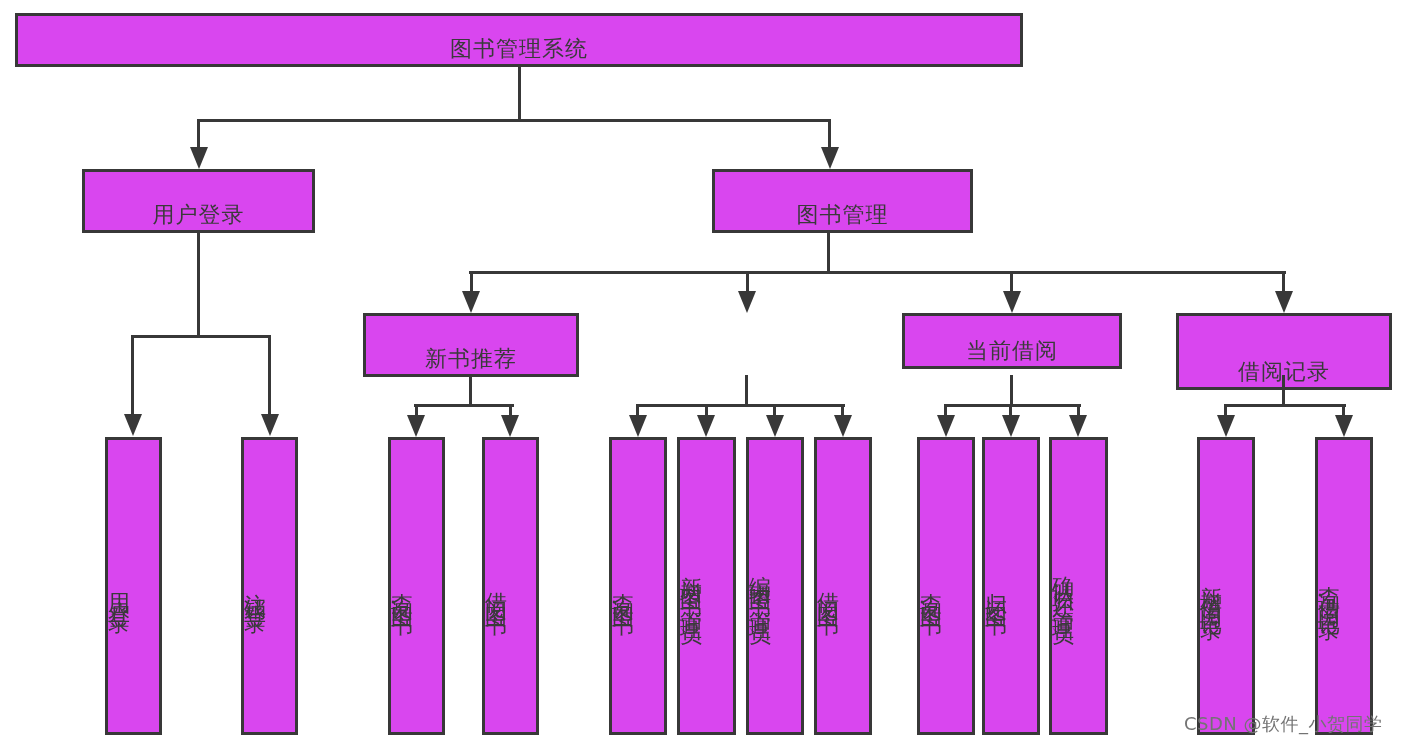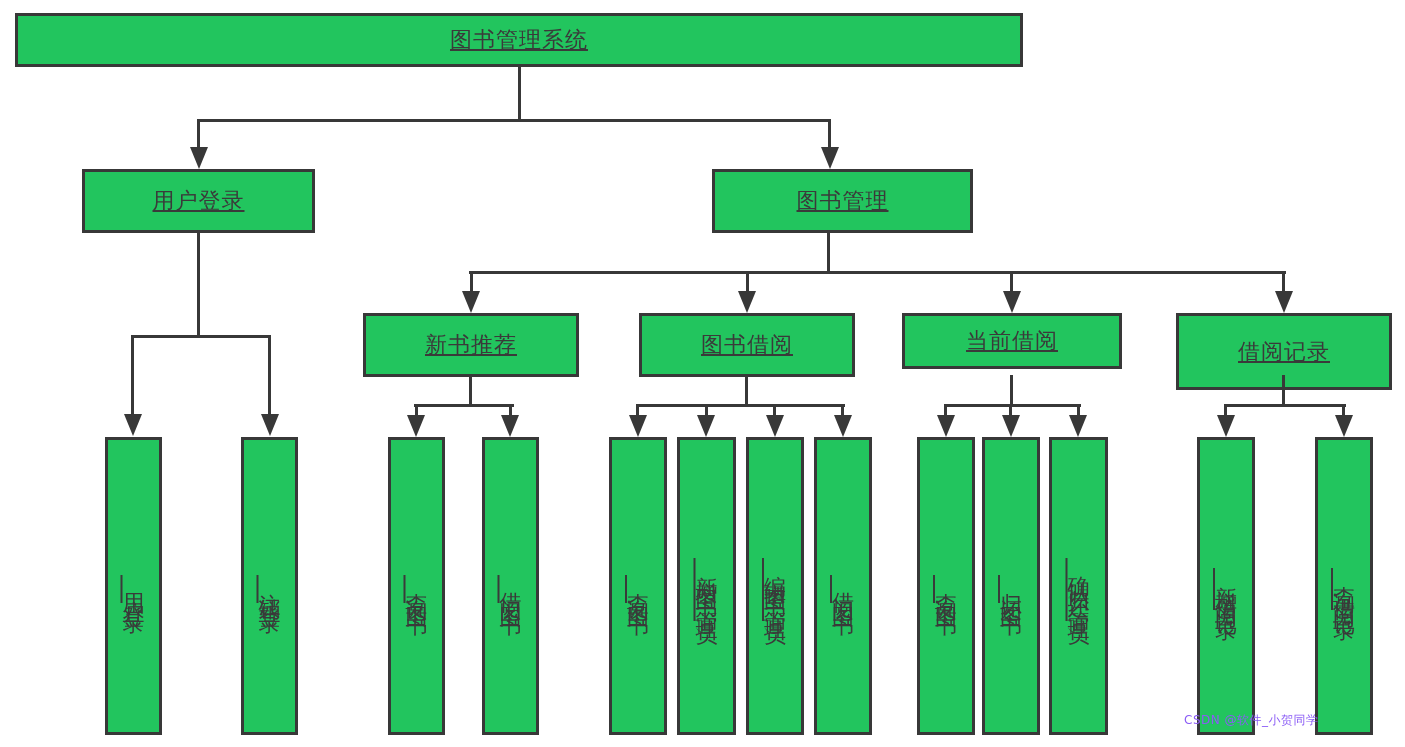--- a/index.html
+++ b/index.html
@@ -6,51 +6,50 @@
   html,body { background:#ffffff; }
   .canvas {
     position:relative;
     width:1405px; height:747px;
     background:#ffffff;
     font-family:"DejaVu Sans","Liberation Sans",sans-serif;
     overflow:hidden;
   }
   .box {
     position:absolute;
-    background:#22c55e;
+    background:#d946ef;
     border:3px solid #383838;
     color:#3a3a3a;
     display:flex;
-    align-items:center;
+    align-items:flex-end;
     justify-content:center;
     font-size:22px;
     letter-spacing:1px;
     text-align:center;
-    text-decoration:underline;
   }
   .vbox {
     writing-mode:vertical-rl;
     letter-spacing:7px;
     line-height:1;
     font-size:22px;
     padding-top:6px;
   }
   .hline, .vline { position:absolute; background:#383838; }
   .arrowhead {
     position:absolute;
     width:0; height:0;
     border-left:9px solid transparent;
     border-right:9px solid transparent;
     border-top:22px solid #383838;
   }
   .watermark {
     position:absolute;
     left:1184px; top:712px;
-    font-size:12px;
-    color:#8b5cf6;
+    font-size:18px;
+    color:#737373;
     letter-spacing:0.5px;
     white-space:nowrap;
     z-index:5;
   }
 </style>
 </head>
 <body>
 
 <div class="canvas">
 
@@ -85,23 +84,20 @@
   <div class="arrowhead" style="left:462px; top:291px;"></div>
   <div class="vline" style="left:746px; top:271px; width:3px; height:23px;"></div>
   <div class="arrowhead" style="left:738px; top:291px;"></div>
   <div class="vline" style="left:1010px; top:271px; width:3px; height:23px;"></div>
   <div class="arrowhead" style="left:1003px; top:291px;"></div>
   <div class="vline" style="left:1282px; top:271px; width:3px; height:23px;"></div>
   <div class="arrowhead" style="left:1275px; top:291px;"></div>
 
   <div class="box" style="left:363px; top:313px; width:216px; height:64px;">
     <span>新书推荐</span>
-  </div>
-  <div class="box" style="left:639px; top:313px; width:216px; height:64px;">
-    <span>图书借阅</span>
   </div>
   <div class="box" style="left:902px; top:313px; width:220px; height:56px;">
     <span>当前借阅</span>
   </div>
   <div class="box" style="left:1176px; top:313px; width:216px; height:77px;">
     <span>借阅记录</span>
   </div>
 
   <div class="vline" style="left:469px; top:375px; width:3px; height:31px;"></div>
   <div class="hline" style="left:414px; top:404px; width:100px; height:3px;"></div>

